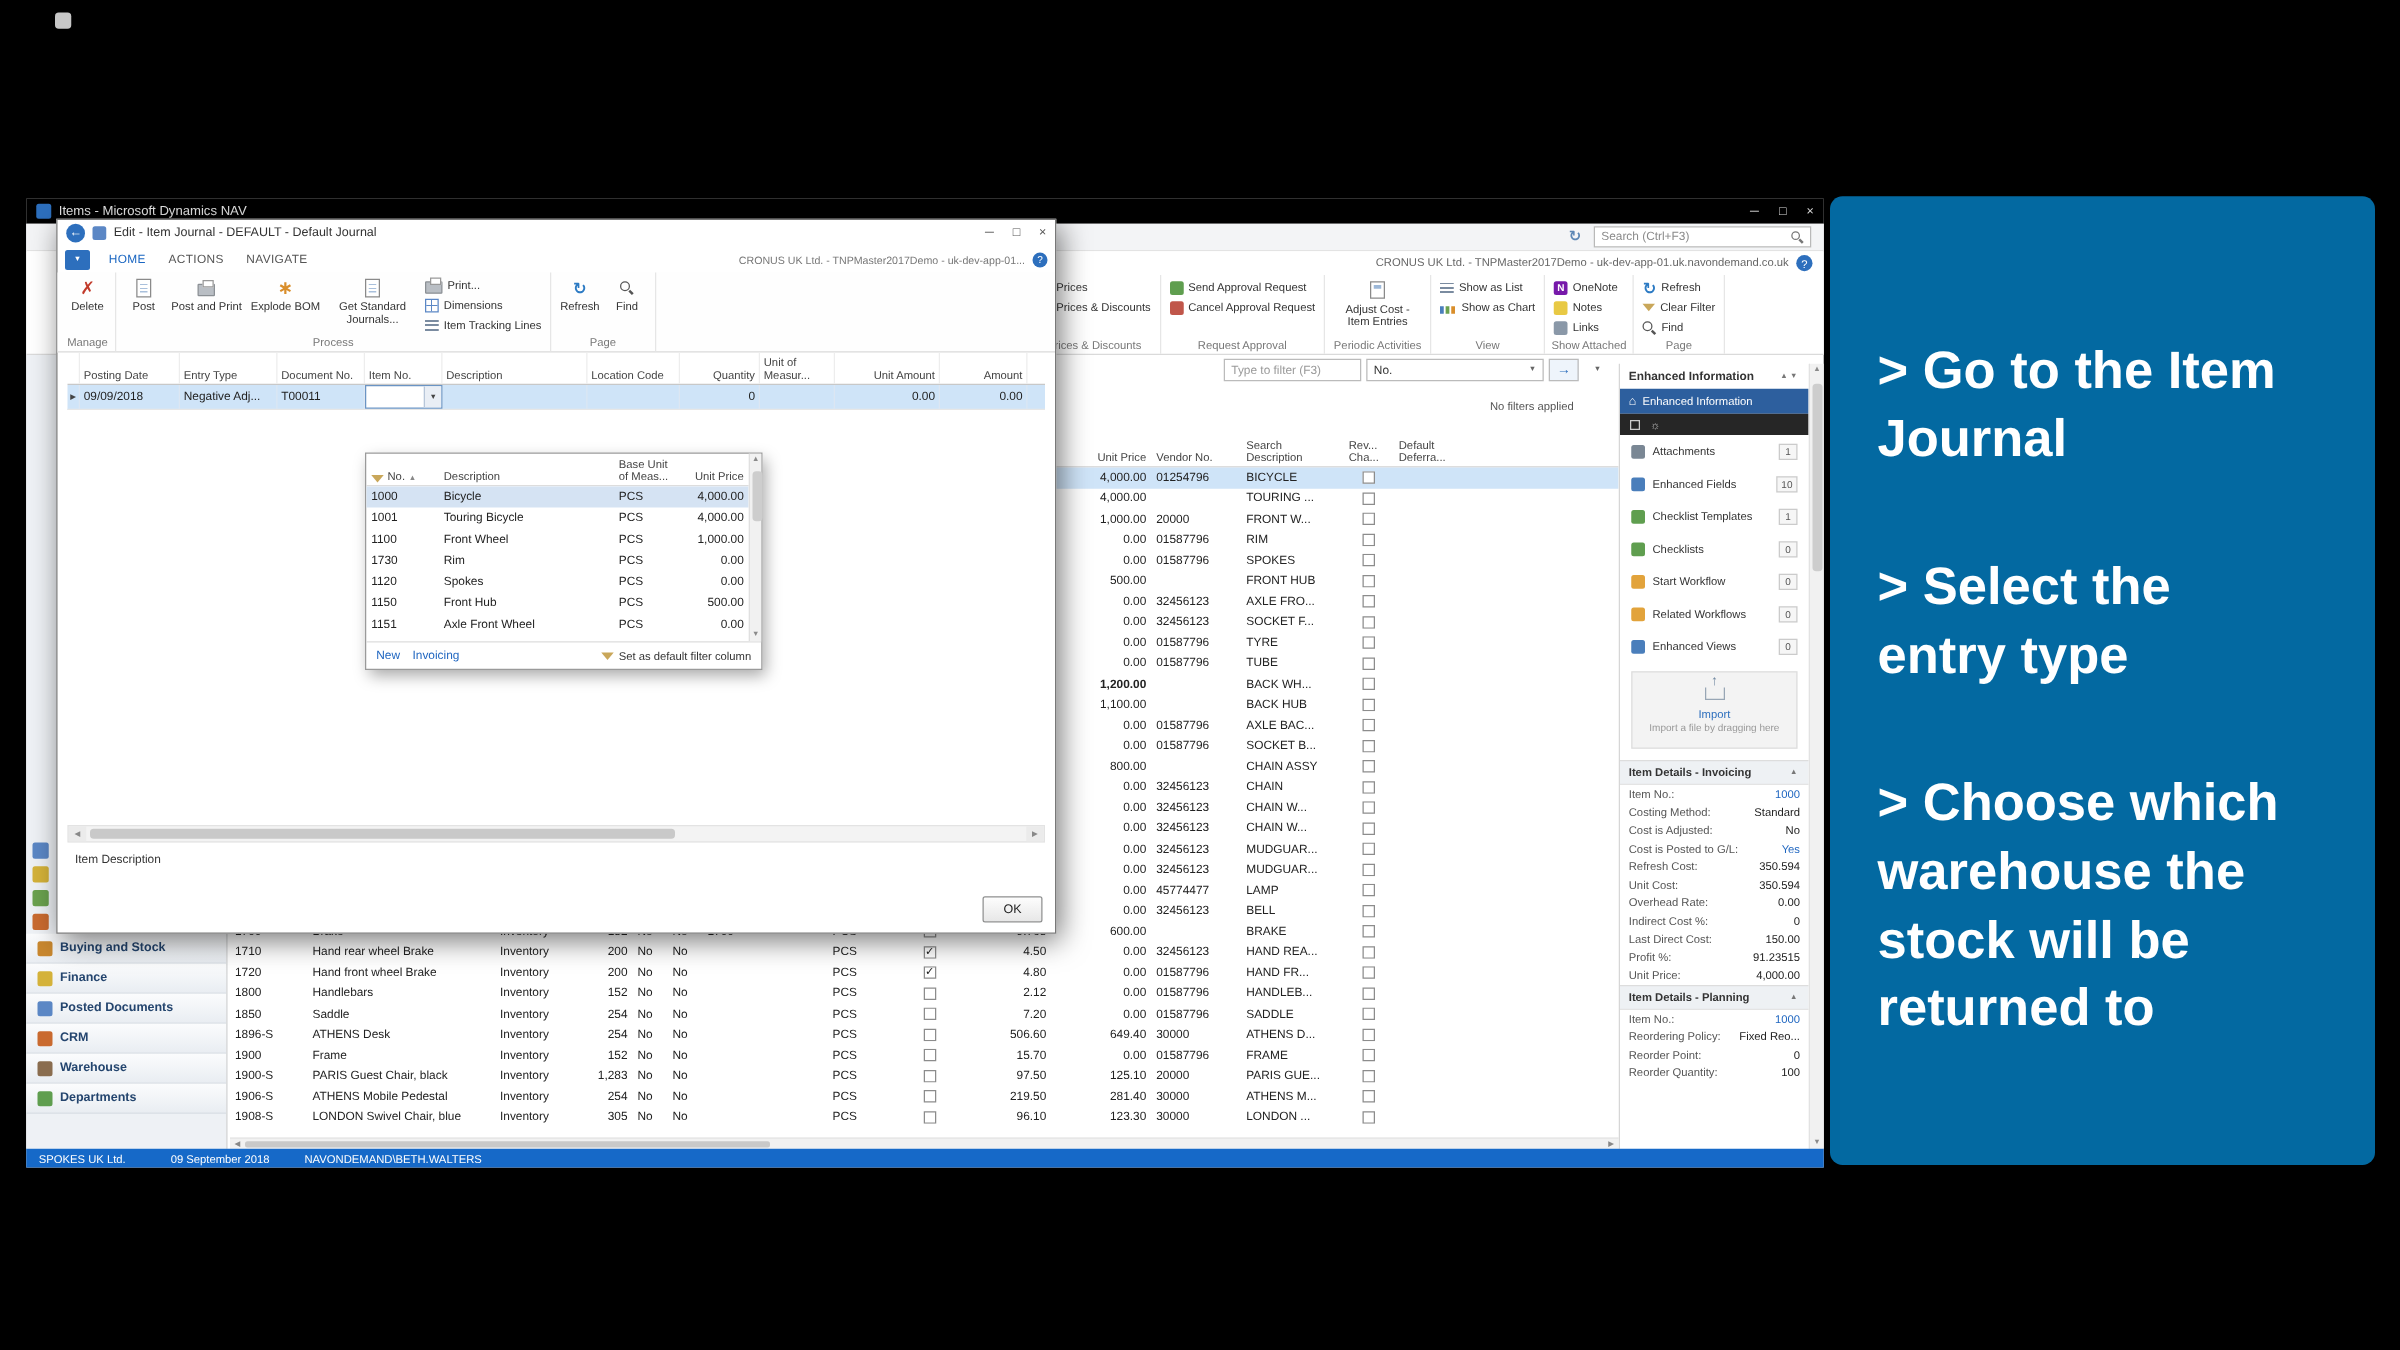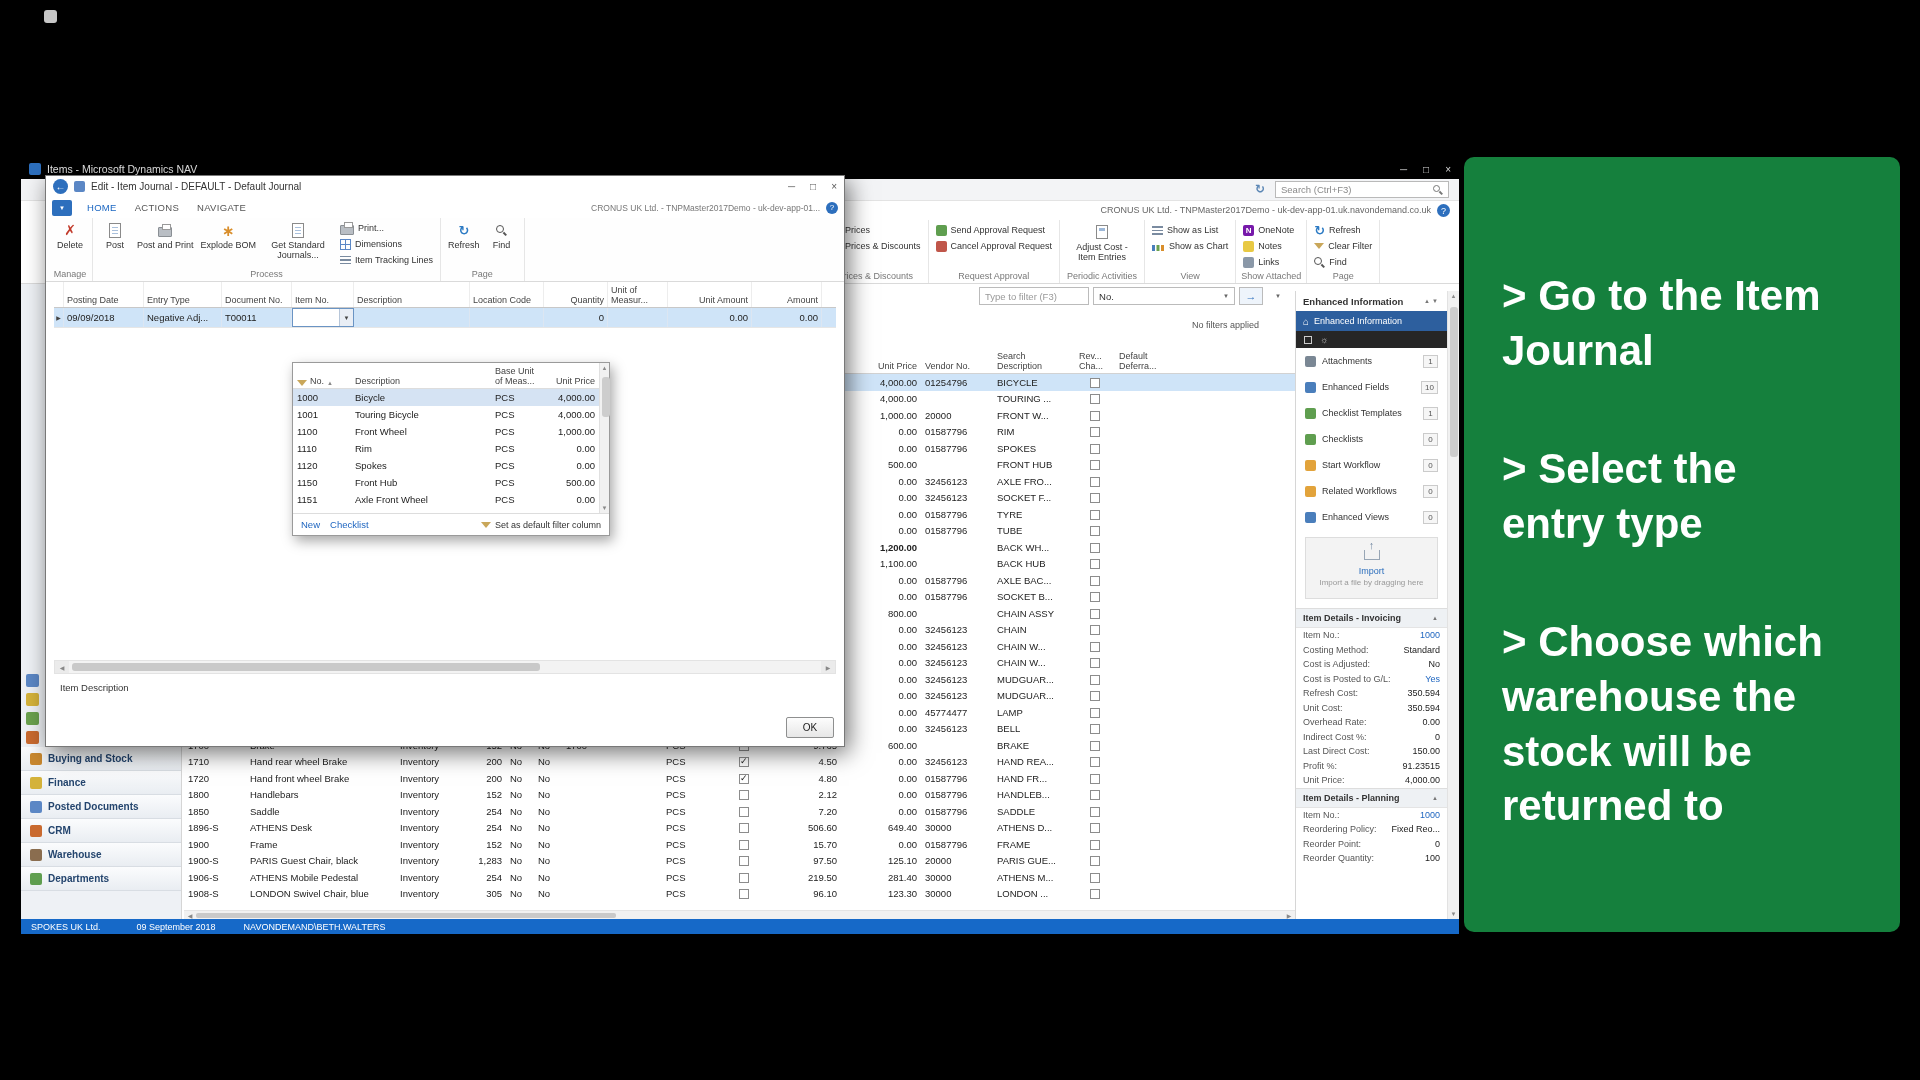--- a/index.html
+++ b/index.html
@@ -1213,21 +1213,21 @@
               <div class="lk-c" style="width: 52px;">PCS</div>
               <div class="lk-c num" style="width: 56px;">4,000.00</div>
             </div>
             <div class="lk-row">
               <div class="lk-c" style="width: 58px;">1100</div>
               <div class="lk-c" style="width: 140px;">Front Wheel</div>
               <div class="lk-c" style="width: 52px;">PCS</div>
               <div class="lk-c num" style="width: 56px;">1,000.00</div>
             </div>
             <div class="lk-row">
-              <div class="lk-c" style="width: 58px;">1110</div>
+              <div class="lk-c" style="width: 58px;">1730</div>
               <div class="lk-c" style="width: 140px;">Rim</div>
               <div class="lk-c" style="width: 52px;">PCS</div>
               <div class="lk-c num" style="width: 56px;">0.00</div>
             </div>
             <div class="lk-row">
               <div class="lk-c" style="width: 58px;">1120</div>
               <div class="lk-c" style="width: 140px;">Spokes</div>
               <div class="lk-c" style="width: 52px;">PCS</div>
               <div class="lk-c num" style="width: 56px;">0.00</div>
             </div>
@@ -1246,35 +1246,35 @@
           </div>
       </div>
       <div class="lk-scroll">
         <div class="lks-arr lks-up">▲</div>
         <div class="lks-thumb"></div>
         <div class="lks-arr lks-down">▼</div>
       </div>
     </div>
     <div class="lk-footer">
       <span class="lk-link">New</span>
-      <span class="lk-link">Checklist</span>
+      <span class="lk-link">Invoicing</span>
       <span class="lk-set">
         <span class="funnel"></span>
         <span>Set as default filter column</span>
       </span>
     </div>
   </div>
 
   <div class="h-scroll">
     <span class="hsd-a">◀</span>
     <span class="hsd-t"></span>
     <span class="hsd-sp"></span>
     <span class="hsd-a">▶</span>
   </div>
   <div class="item-desc-label">Item Description</div>
   <div class="ok-btn">OK</div>
 </div>
 
-<div class="guide-panel" style="background: #15803d;">
+<div class="guide-panel" style="background: #0369a1;">
   <p>&gt; Go to the Item Journal</p>
   <p>&gt; Select the entry type</p>
   <p>&gt; Choose which warehouse the stock will be returned to</p>
 </div>
 
 </body></html>

